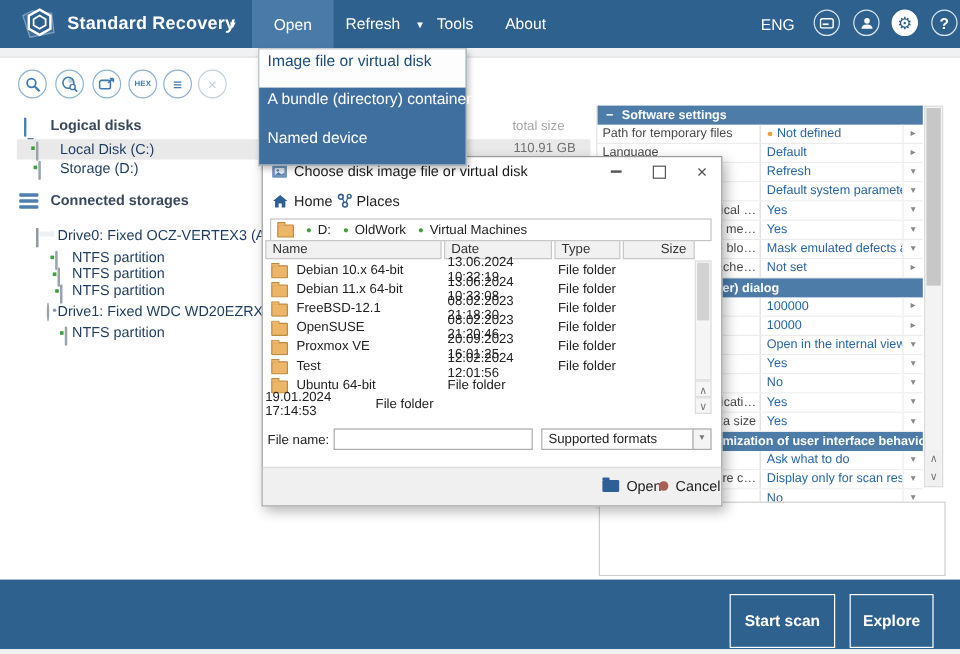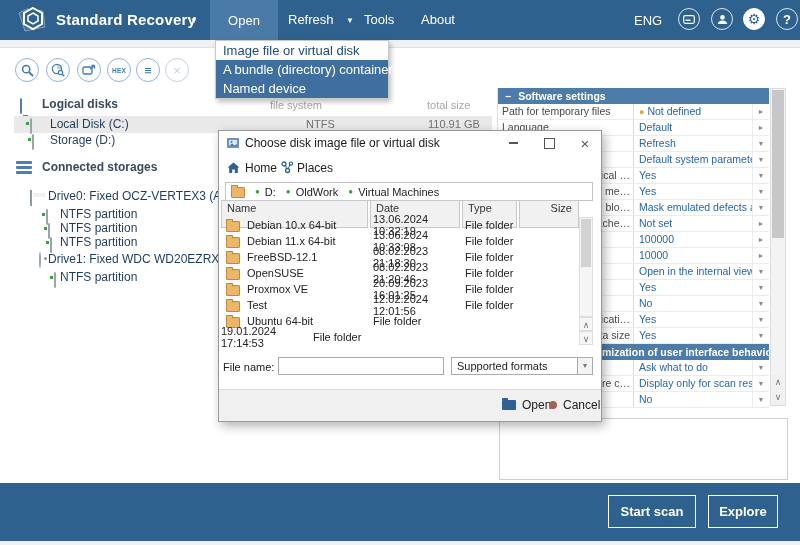--- a/index.html
+++ b/index.html
@@ -37,21 +37,21 @@
   .stack-ic{width:16px;height:13px;display:flex;flex-direction:column;justify-content:space-between}
   .stack-ic i{display:block;height:3px;background:#4f7fae;border-radius:1px}
   .ssd-ic{width:14px;height:10px;background:#c7ced4;border:1px solid #8f99a2;position:relative}
   .ssd-ic::after{content:'';position:absolute;left:2px;top:2px;width:8px;height:4px;
        border-left:2px solid #eef1f3;border-right:2px solid #eef1f3;background:#eef1f3}
   .disk-ic{width:12px;height:12px;border:1px solid #9aa4ad;border-radius:50%;background:#d7dde2;position:relative}
   .disk-ic::after{content:'';position:absolute;left:4px;top:4px;width:3px;height:3px;border-radius:50%;background:#8f99a2}
   
   .dropdown{left:215px;top:40px;width:172px;background:#3f6f9f;border:1px solid #c9c9c9;
        box-shadow:2px 3px 5px rgba(0,0,0,.25);z-index:60}
-  .dd-item{height:19px;line-height:19px;padding-left:7px;color:#fff;font-size:13px;white-space:nowrap}
+  .dd-item{height:32px;line-height:19px;padding-left:7px;color:#fff;font-size:13px;white-space:nowrap}
   .dd-item.hover{background:#fdfdfd;color:#1d4d7a}
   
   .settings{left:497px;top:88px;width:271px;border-left:1px solid #e0e0e0;z-index:5}
   .sec-hdr{height:16px;line-height:16px;background:#4d7ca8;color:#fff;font-weight:bold;
        font-size:10.5px;padding-left:7px;white-space:nowrap;overflow:hidden}
   .sec-hdr .mk{margin-right:7px;font-weight:bold}
   .sec-hdr.indent{padding-left:104px}
   .s-row{height:15px;display:flex;border-bottom:1px solid #ececec;background:#fff;align-items:center}
   .s-lbl{width:136px;font-size:10.5px;color:#4a4a4a;padding-left:4px;border-right:1px solid #dcdcdc;
        height:15px;line-height:15px;overflow:hidden;white-space:nowrap;box-sizing:border-box}
@@ -71,21 +71,21 @@
   .win-btn{top:0;width:30px;height:24px;display:flex;align-items:center;justify-content:center;color:#555}
   .max-sq{width:9px;height:9px;border:1px solid #555}
   .min-ln{width:9px;height:1.5px;background:#555}
   .dlg-tb-lbl{font-size:12px;color:#222}
   .crumb-bar{left:6px;top:51px;width:368px;height:19px;border:1px solid #c3c3c3;display:flex;align-items:center;box-sizing:border-box}
   .b-green{color:#3f9e3f;font-size:8px;margin:0 5px 0 10px}
   .crumb{font-size:11px;color:#222}
   .folder-ic{width:12px;height:9px;background:#ecb568;border:1px solid #bd8b3e;border-radius:1px;position:relative;margin-top:2px}
   .folder-ic::before{content:'';position:absolute;top:-3px;left:-1px;width:5px;height:2px;background:#ecb568;
        border:1px solid #bd8b3e;border-bottom:none;border-radius:1px 1px 0 0}
-  .fl-hdr{top:69px;height:28px;background:#f1f1f1;border:1px solid #c8c8c8;font-size:11px;color:#333;
+  .fl-hdr{top:69px;height:16px;background:#f1f1f1;border:1px solid #c8c8c8;font-size:11px;color:#333;
        line-height:14px;padding-left:5px;box-sizing:border-box}
   .f-row{left:2px;height:16px;display:flex;align-items:center;font-size:11px;color:#222;width:358px}
   .f-name{width:147px;display:flex;align-items:center;gap:7px;padding-left:5px;overflow:hidden;white-space:nowrap}
   .f-date{width:92px}
   .f-type{width:70px}
   .fsb{left:360px;width:14px;background:#f5f5f5;border:1px solid #ddd;box-sizing:border-box}
   .fsb-arr{font-size:9px;color:#777;text-align:center;line-height:14px}
   .fn-lbl{left:4px;top:230px;font-size:11px;color:#222}
   .fn-input{left:59px;top:226px;width:166px;height:18px;border:1px solid #ababab;box-sizing:border-box;
        font-size:11px;padding:0 3px;font-family:"Liberation Sans",sans-serif}
@@ -93,21 +93,21 @@
        font-size:11px;line-height:16px;padding-left:5px;color:#222}
   .combo-btn{left:358px;top:226px;width:16px;height:18px;border:1px solid #ababab;box-sizing:border-box;
        background:#f4f4f4;color:#777;font-size:7px;text-align:center;line-height:16px}
   .dlg-footer{left:0;top:258px;width:382px;height:31px;background:#f0f0f0;border-top:1px solid #dcdcdc}
   .foot-btn{display:flex;align-items:center;gap:6px;font-size:12px;color:#222;top:8px}
   .open-folder{width:14px;height:10px;background:#2e6096;border-radius:1px;position:relative}
   .open-folder::before{content:'';position:absolute;top:-2px;left:0;width:6px;height:2px;background:#2e6096;border-radius:1px 1px 0 0}
   .cancel-dot{width:8px;height:8px;border-radius:50%;background:#a85f55}
   
   .bottombar{left:0;top:483px;width:800px;height:58px;background:#2f618f}
-  .bb-btn{top:12px;height:33px;border:1.5px solid #fff;color:#fff;font-size:13px;font-weight:bold;
+  .bb-btn{top:12px;height:45px;border:1.5px solid #fff;color:#fff;font-size:13px;font-weight:bold;
        display:flex;align-items:center;justify-content:center;box-sizing:border-box;background:transparent}
   .bottomstrip{left:0;top:541px;width:800px;height:4px;background:#eef0f2}
   svg{display:block}
 </style>
 </head>
 <body>
 
 
 
 
@@ -256,20 +256,21 @@
       <span class="s-lbl rt">ve blo…</span>
       <span class="s-val">Mask emulated defects and abort</span>
       <span class="s-arr">▼</span>
     </div>
   <div class="s-row">
       <span class="s-lbl rt">cache…</span>
       <span class="s-val">Not set</span>
       <span class="s-arr">►</span>
     </div>
 
+  <div class="sec-hdr indent"><span>er) dialog</span></div>
   <div class="s-row">
       <span class="s-lbl"></span>
       <span class="s-val">100000</span>
       <span class="s-arr">►</span>
     </div>
   <div class="s-row">
       <span class="s-lbl"></span>
       <span class="s-val">10000</span>
       <span class="s-arr">►</span>
     </div>

